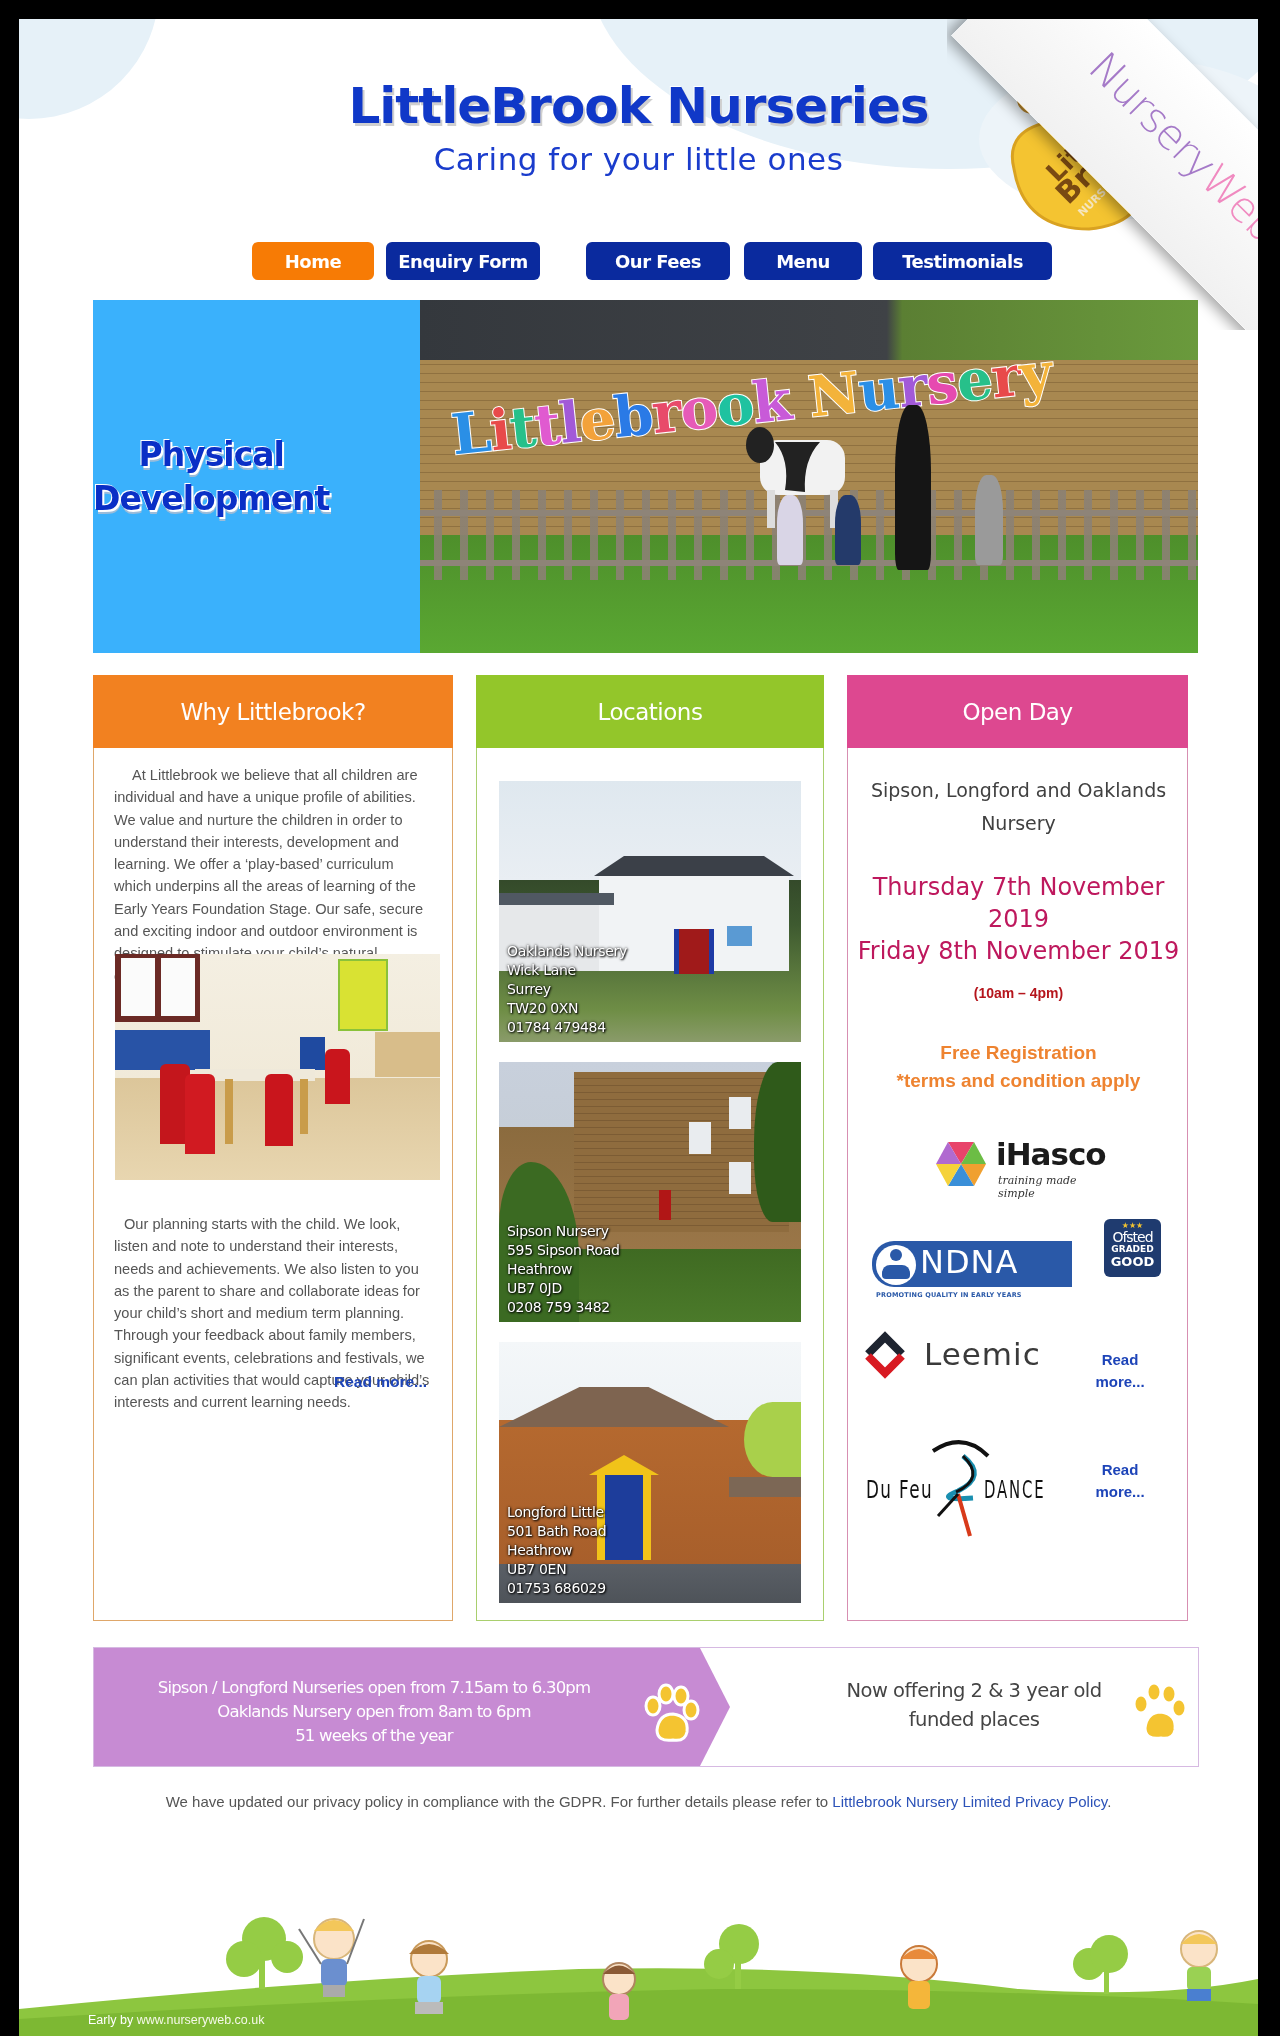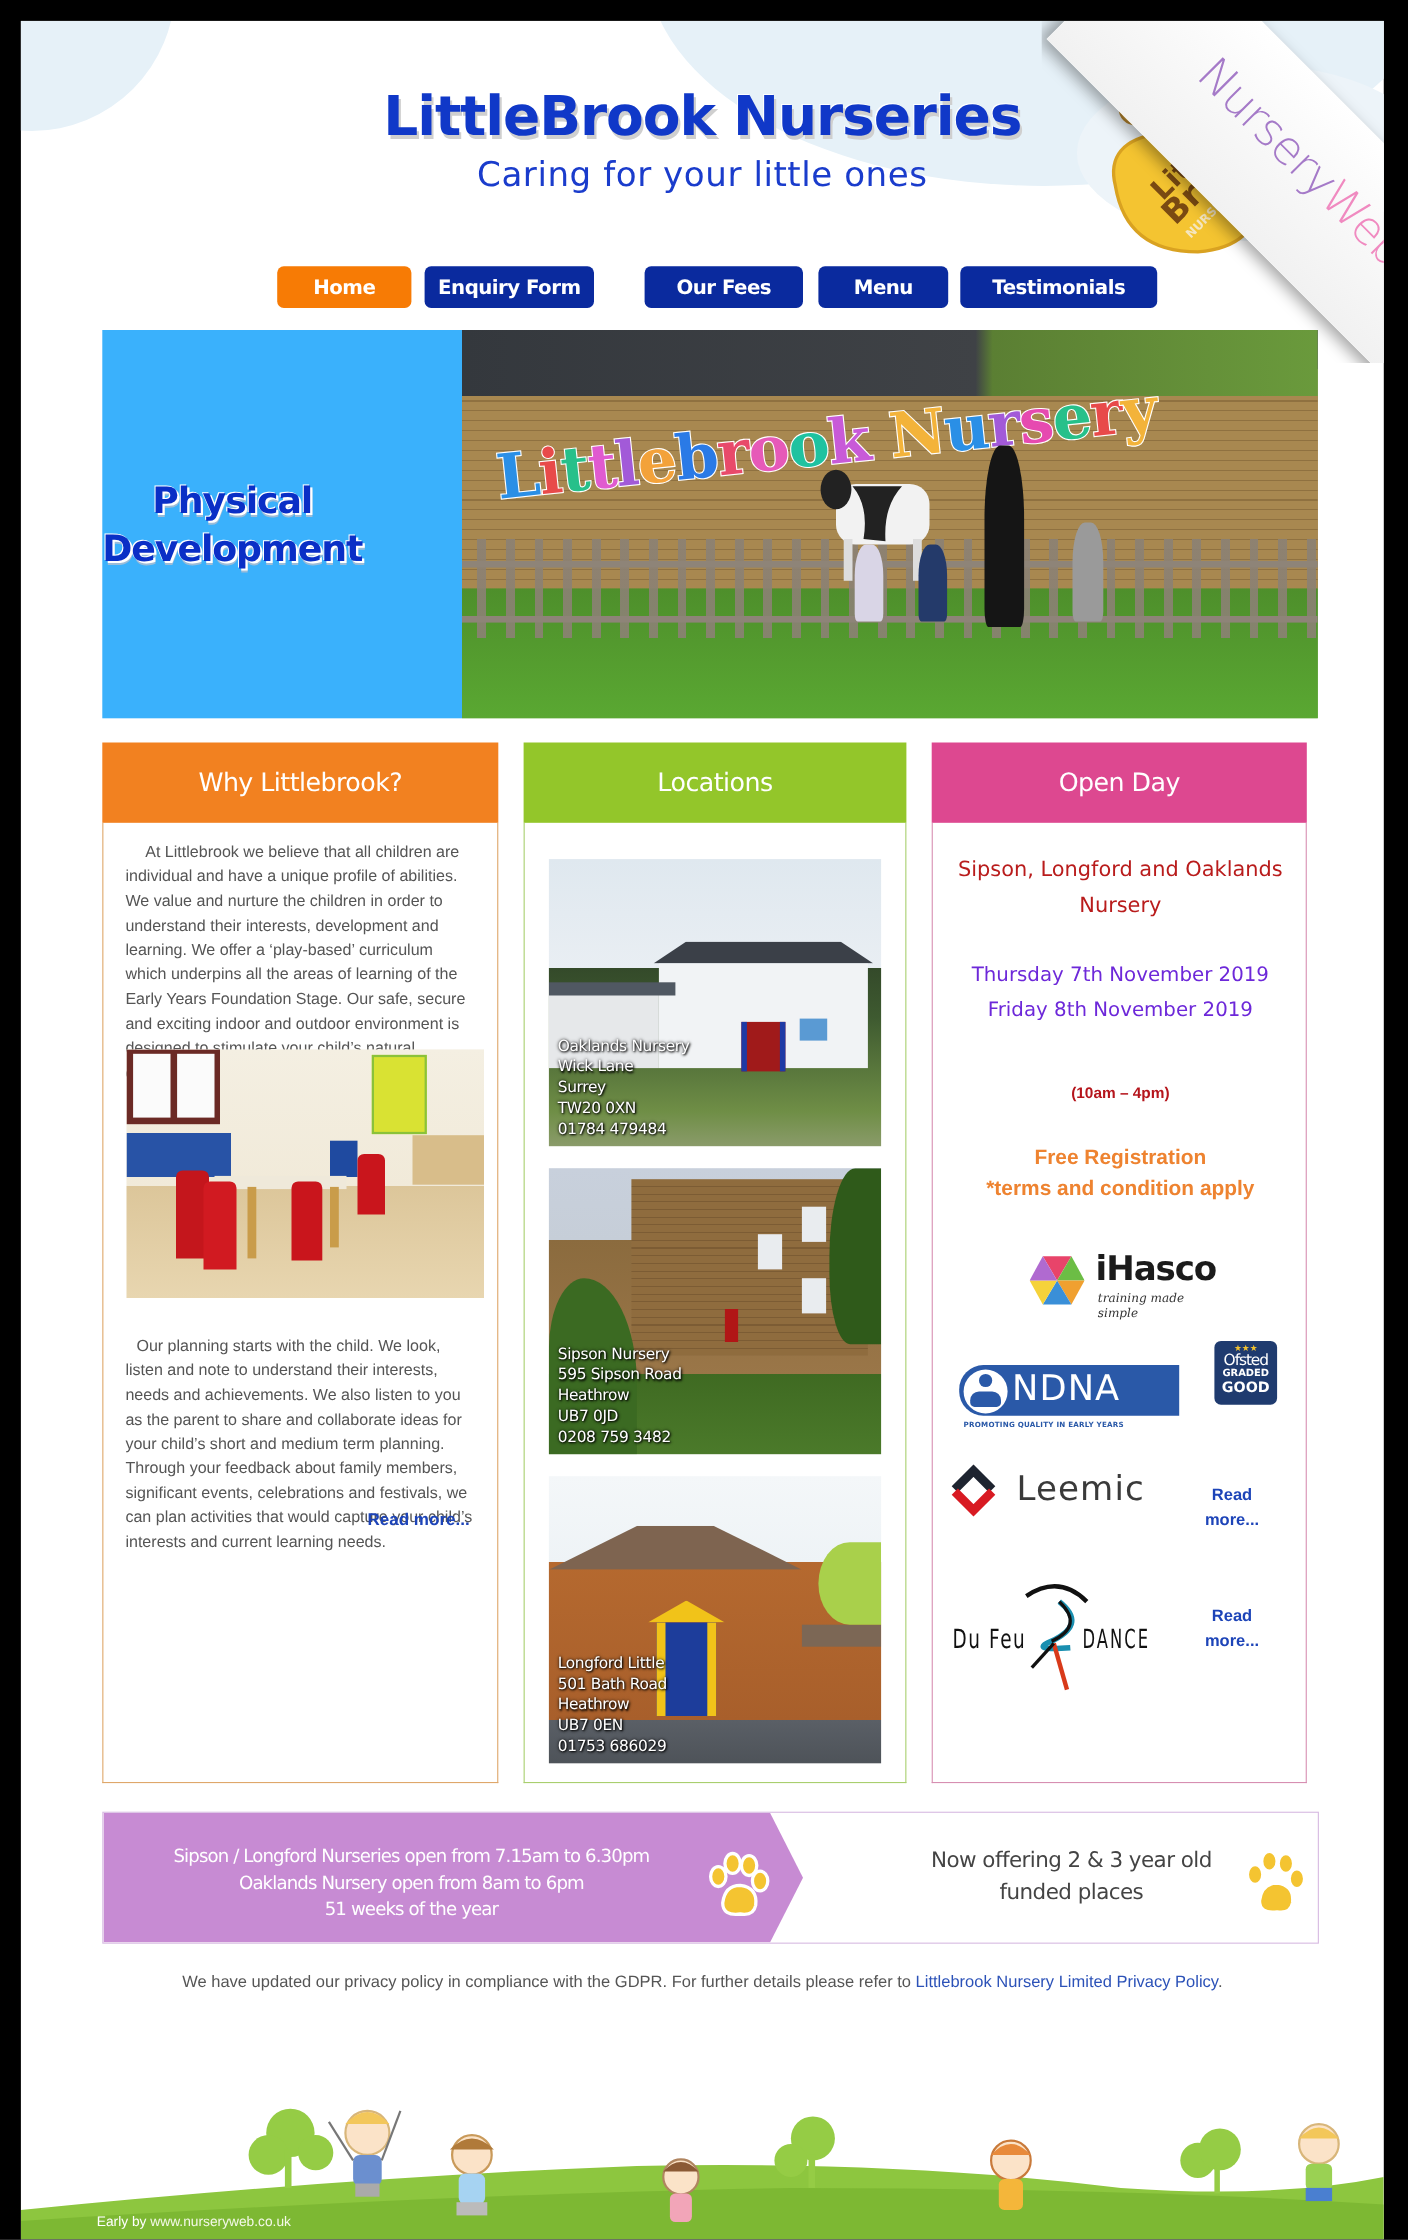--- a/index.html
+++ b/index.html
@@ -252,25 +252,25 @@
           <div>UB7 0EN</div>
           <div>01753 686029</div>
         </div>
       </div>
     </div>
   </section>
 
   <section class="col col3">
     <div class="col-head">Open Day</div>
     <div class="col-body">
-      <div class="od-text" style="top:26px;font-size:19px;line-height:33px;color:#b91c1c;">
+      <div class="od-text" style="top:26px;font-size:19px;line-height:33px;color:#404040;">
         <div>Sipson, Longford and Oaklands</div>
         <div>Nursery</div>
       </div>
-      <div class="od-text" style="top:123px;font-size:18px;line-height:32px;color:#6d28d9;">
+      <div class="od-text" style="top:123px;font-size:24px;line-height:32px;color:#be185d;">
         <div>Thursday 7th November 2019</div>
         <div>Friday 8th November 2019</div>
       </div>
       <div class="od-text" style="top:237px;font-size:14px;font-weight:bold;color:#b5151c;font-family:'Liberation Sans',sans-serif;">(10am – 4pm)</div>
       <div class="od-text" style="top:291px;font-size:19px;line-height:28px;font-weight:bold;color:#ee8330;font-family:'Liberation Sans',sans-serif;">
         <div>Free Registration</div>
         <div>*terms and condition apply</div>
       </div>
 
       <div class="partner" style="left:88px;top:388px;width:170px;height:60px;">

